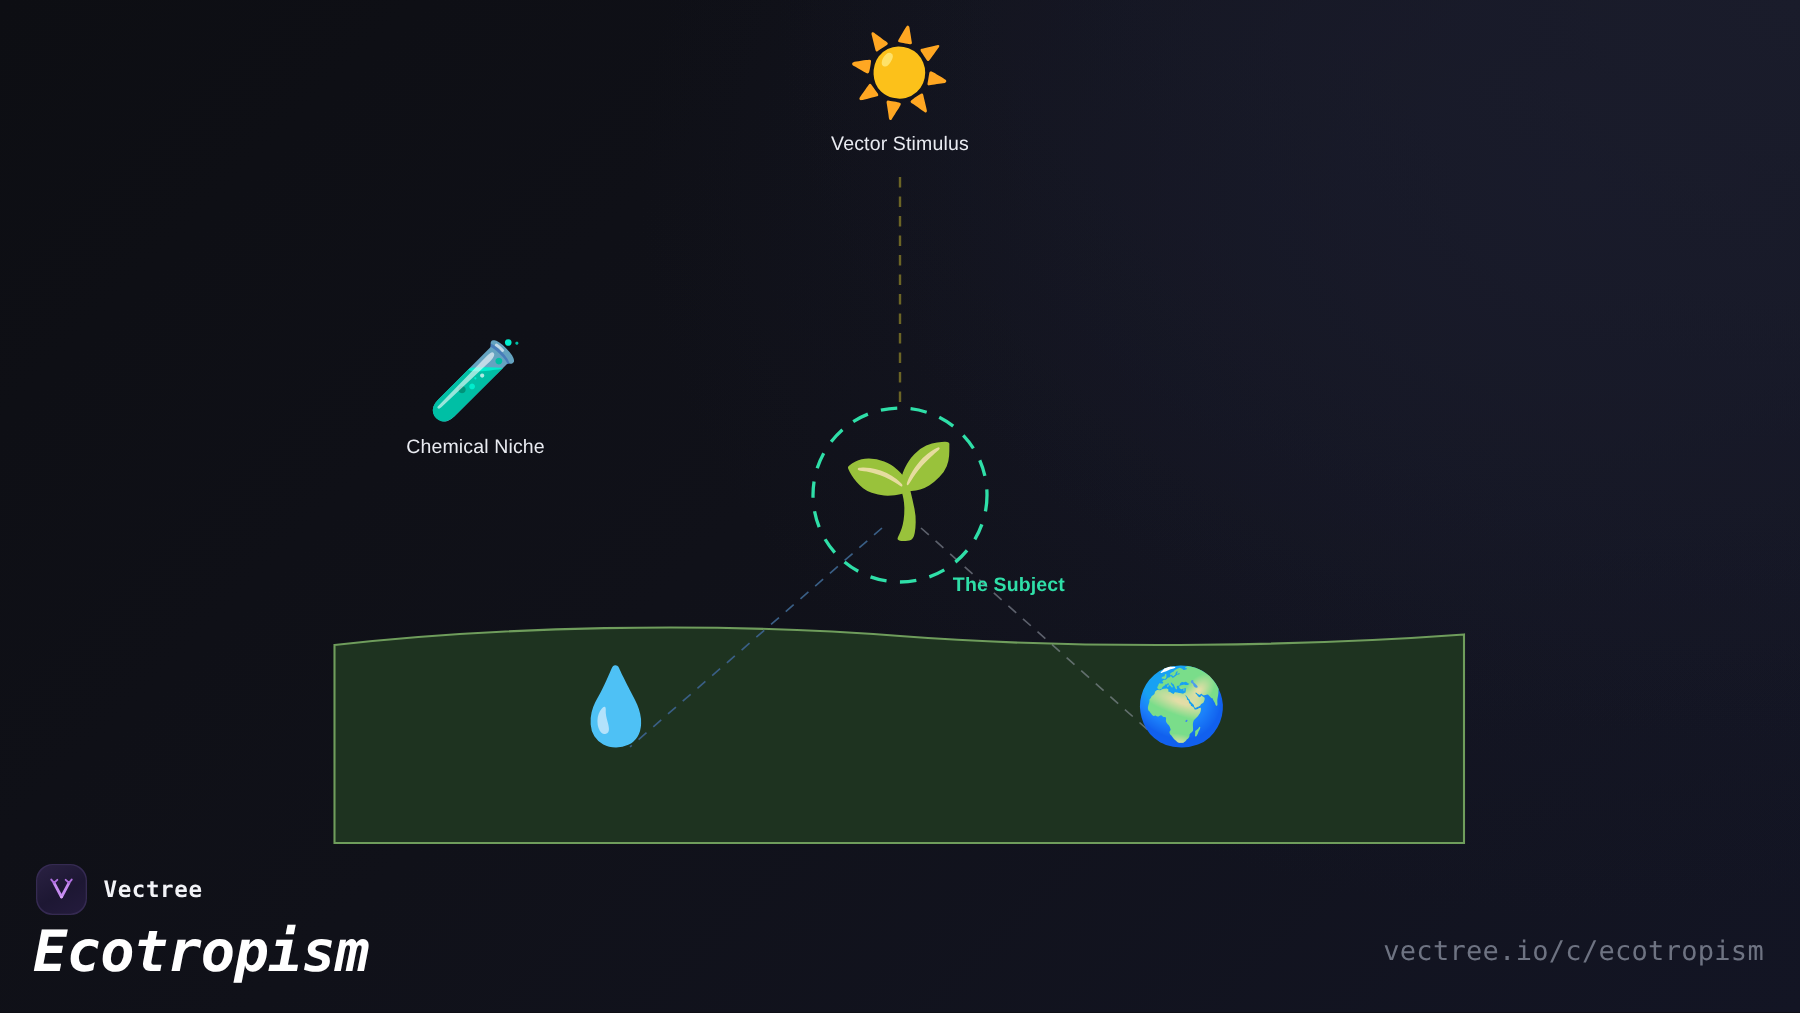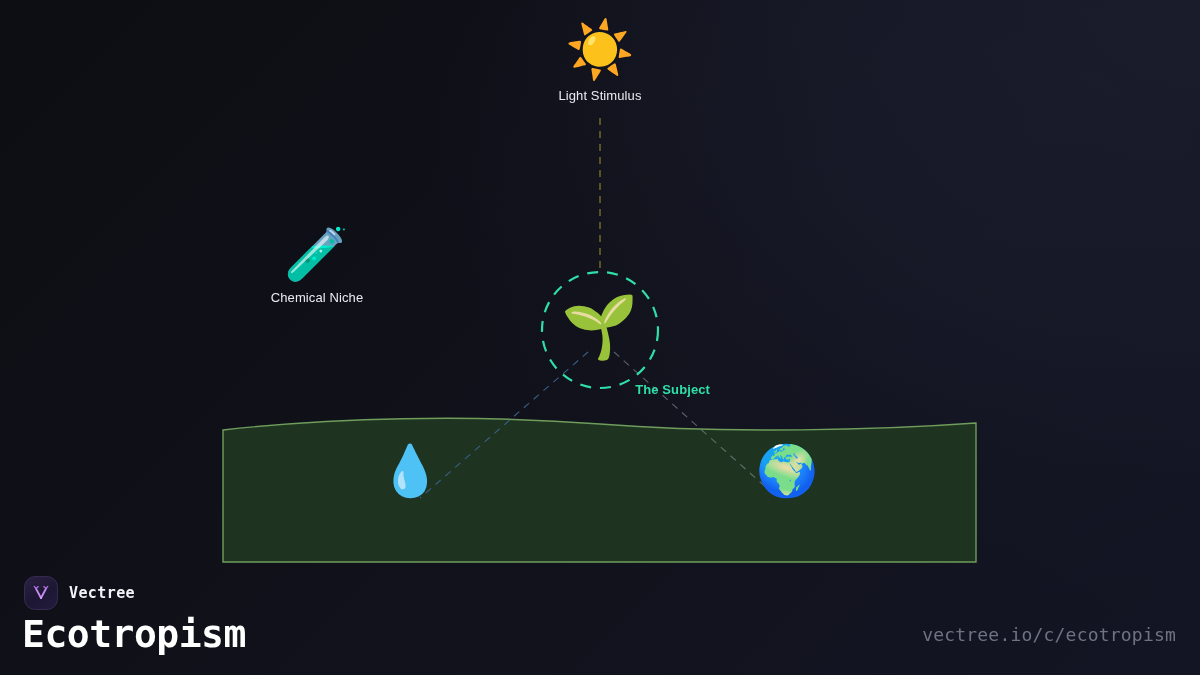--- a/index.html
+++ b/index.html
@@ -96,20 +96,21 @@
     letter-spacing:.4px;
   }
   #page-title {
     position:absolute;
     left:22px; top:612px;
     font-family:"DejaVu Sans Mono", monospace;
     font-size:38px;
     font-weight:bold;
     color:#ffffff;
     letter-spacing:-0.5px;
+    font-style:italic;
   }
   #footer-url {
     position:absolute;
     right:24px; top:624px;
     font-family:"DejaVu Sans Mono", monospace;
     font-size:18px;
     color:#6e7382;
     letter-spacing:.2px;
   }
 </style>
@@ -132,21 +133,21 @@
 
     <line x1="588" y1="352" x2="420" y2="498" stroke="#3a5f86" stroke-width="1.1" stroke-dasharray="7 6"></line>
 
     <line x1="614" y1="352" x2="778" y2="498" stroke="#9aa0ac" stroke-width="1.1" stroke-dasharray="7 6" opacity="0.55"></line>
 
     <circle cx="600" cy="330" r="58" fill="none" stroke="#2fdfa8" stroke-width="2.2" stroke-dasharray="11 9" stroke-linecap="butt"></circle>
   </svg>
 
   <div class="node" id="node-light">
     <span class="glyph">☀️</span>
-    <span class="caption">Light Stimulus</span>
+    <span class="caption">Vector Stimulus</span>
   </div>
 
   <div class="node" id="node-chem">
     <span class="glyph">🧪</span>
     <span class="caption">Chemical Niche</span>
   </div>
 
   <div class="node" id="node-subject">
     <span class="glyph">🌱</span>
     <span class="caption">The Subject</span>

